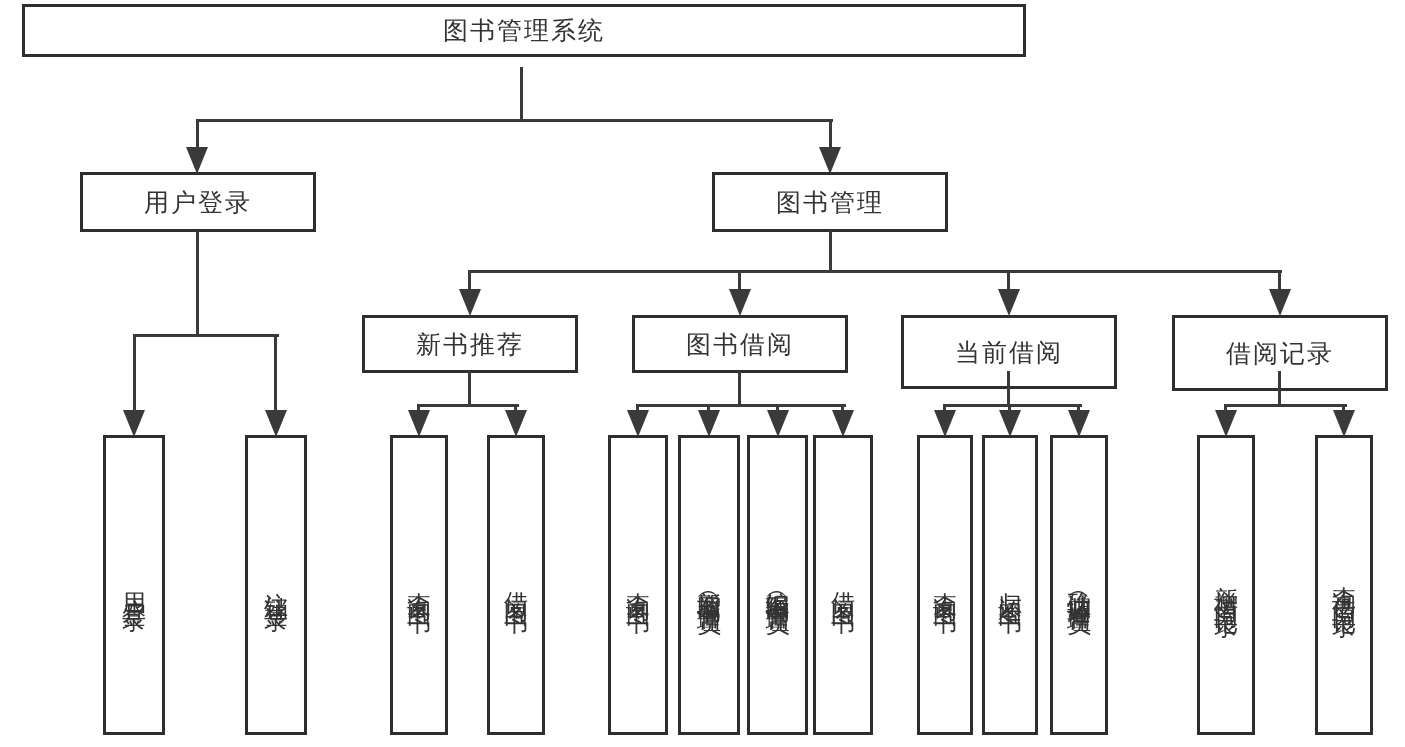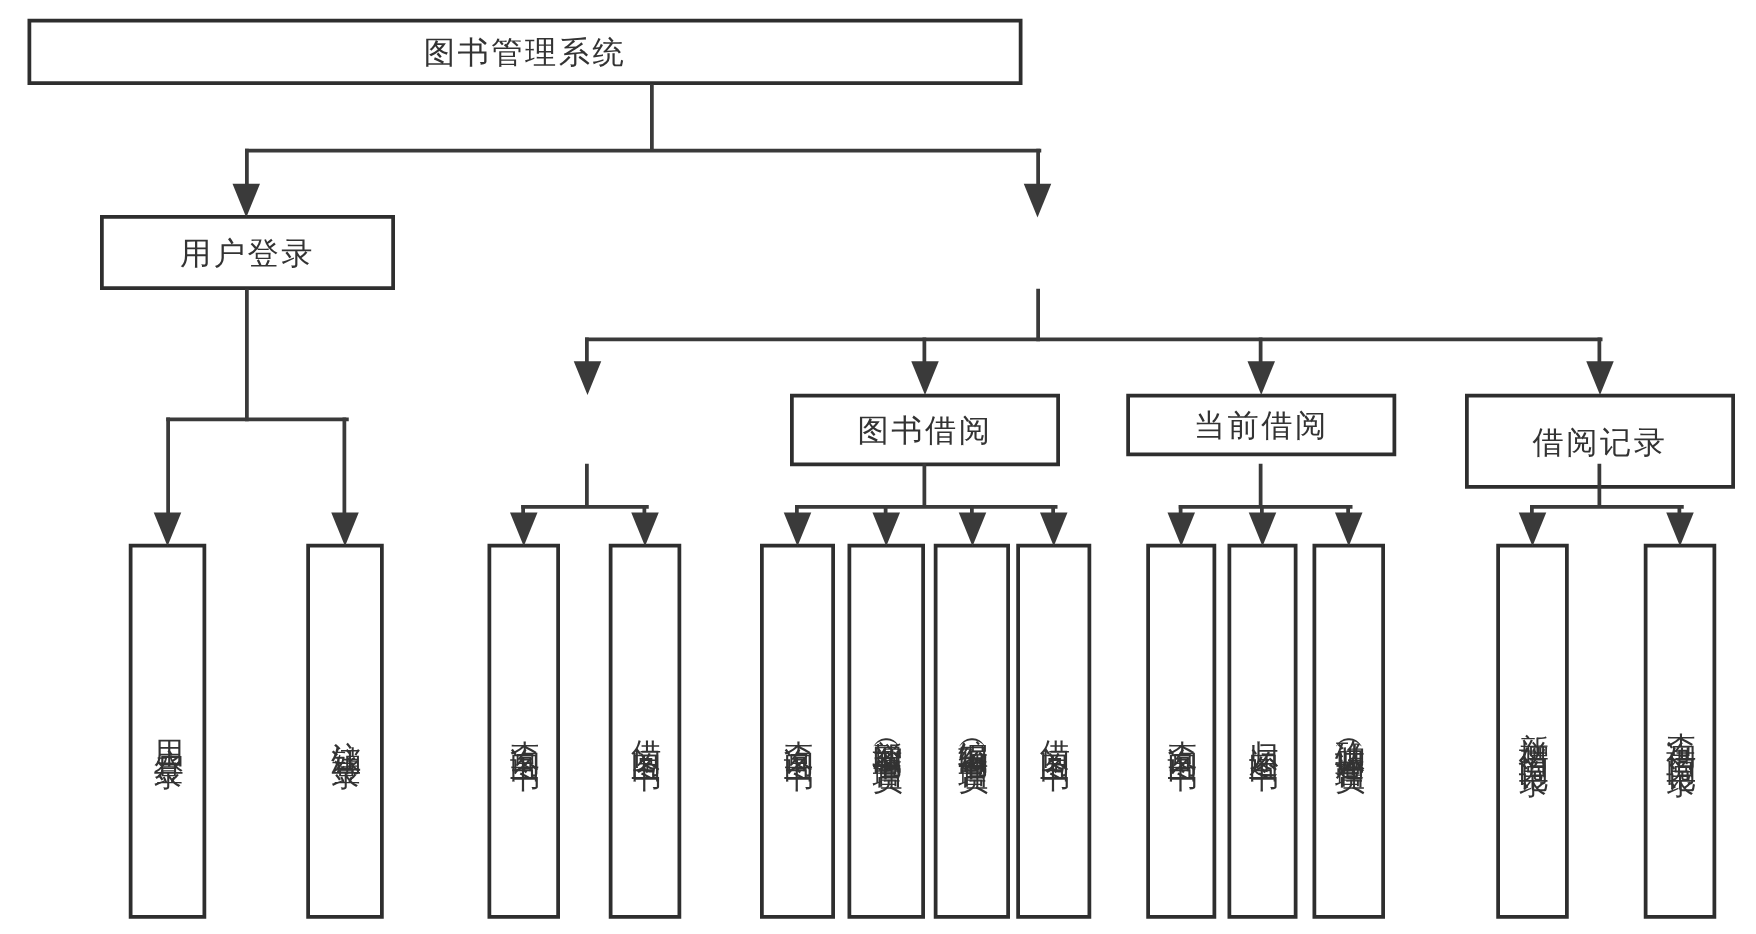--- a/index.html
+++ b/index.html
@@ -27,32 +27,38 @@
   .watermark {
     position:absolute; right:6px; bottom:4px; font-size:22px;
     color:#b3b3b3; letter-spacing:1px; z-index:5; white-space:nowrap;
   }
 </style>
 </head>
 <body>
 
 <div class="canvas">
 
-  <div class="node h-node" style="left:22px; top:15px; width:796px; height:53px;">
+  <div class="node h-node" style="left:22px; top:4px; width:1004px; height:53px;">
     <span>图书管理系统</span>
   </div>
 
   <div class="node h-node" style="left:80px; top:172px; width:236px; height:60px;">
     <span>用户登录</span>
   </div>
+  <div class="node h-node" style="left:712px; top:172px; width:236px; height:60px;">
+    <span>图书管理</span>
+  </div>
 
+  <div class="node h-node" style="left:362px; top:315px; width:216px; height:58px;">
+    <span>新书推荐</span>
+  </div>
   <div class="node h-node" style="left:632px; top:315px; width:216px; height:58px;align-items:center;">
     <span>图书借阅</span>
   </div>
-  <div class="node h-node" style="left:901px; top:315px; width:216px; height:50px;">
+  <div class="node h-node" style="left:901px; top:315px; width:216px; height:74px;">
     <span>当前借阅</span>
   </div>
   <div class="node h-node" style="left:1172px; top:315px; width:216px; height:76px;">
     <span>借阅记录</span>
   </div>
 
   <div class="node v-node" style="left:103px; top:435px; width:62px; height:300px;">
     <span>用户登录</span>
   </div>
   <div class="node v-node" style="left:245px; top:435px; width:62px; height:300px;">

